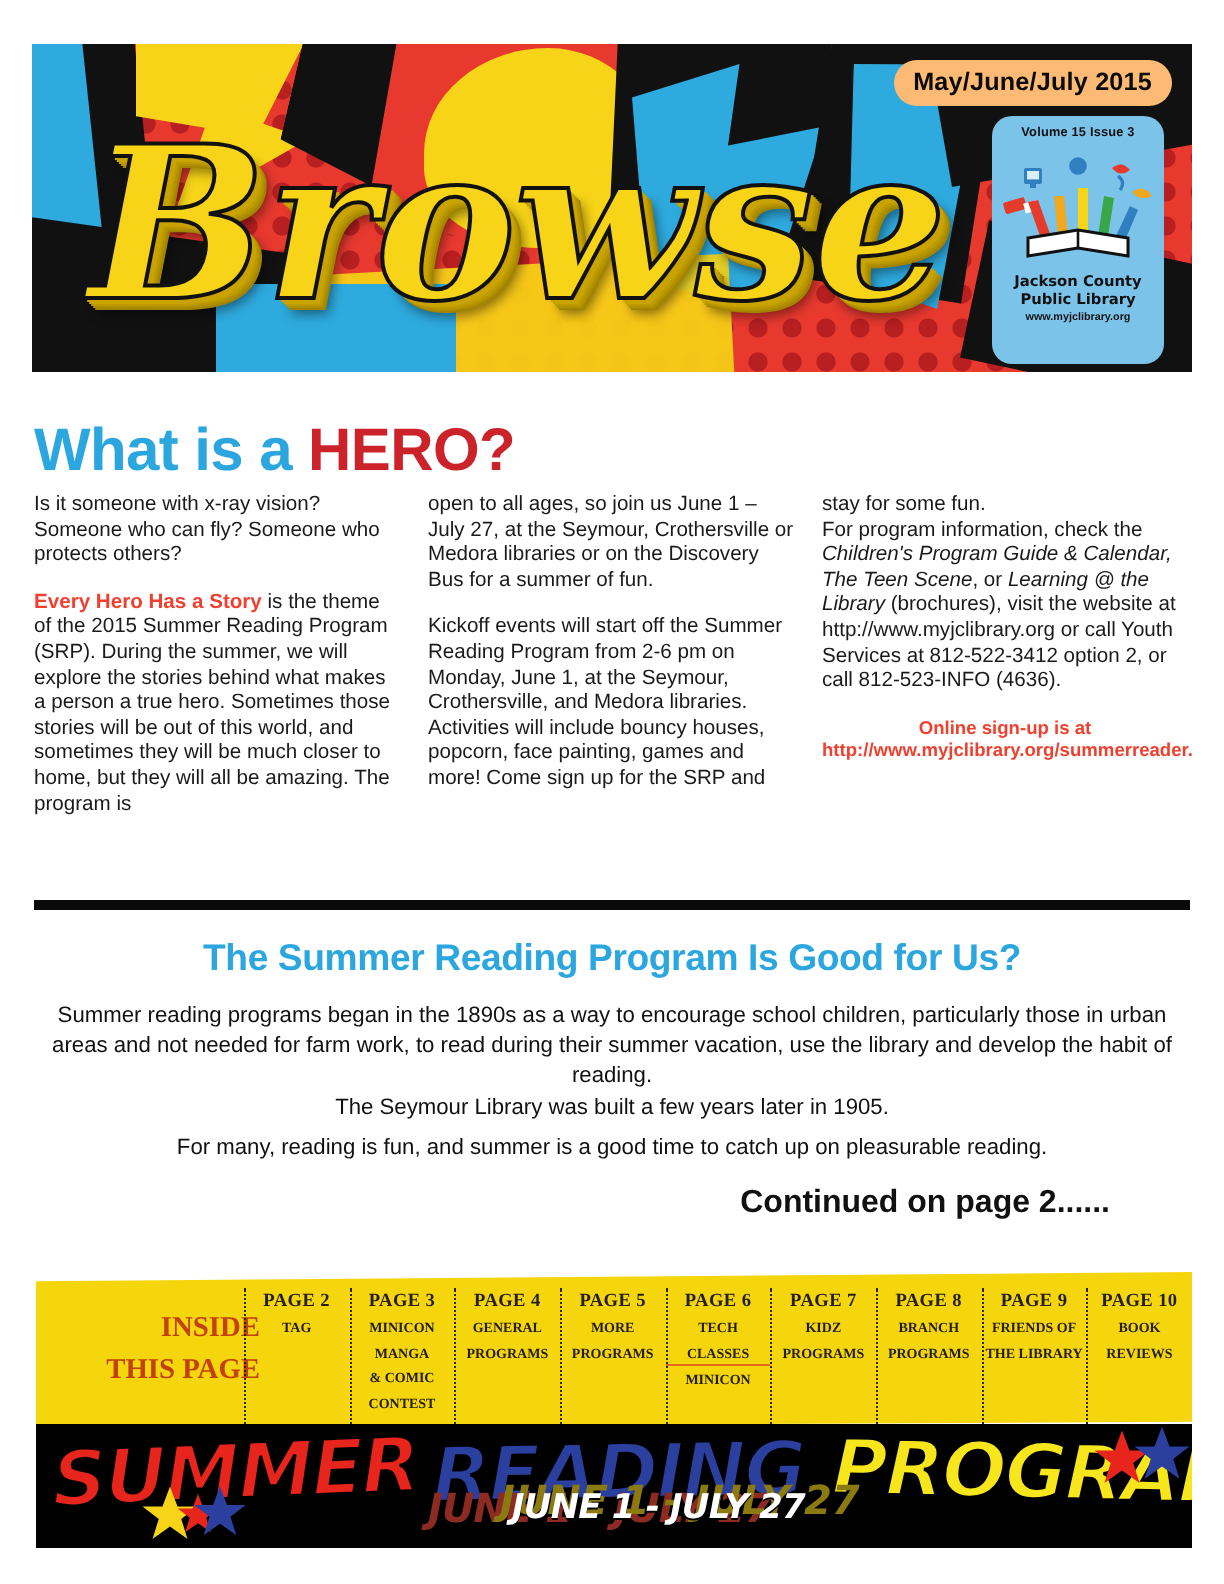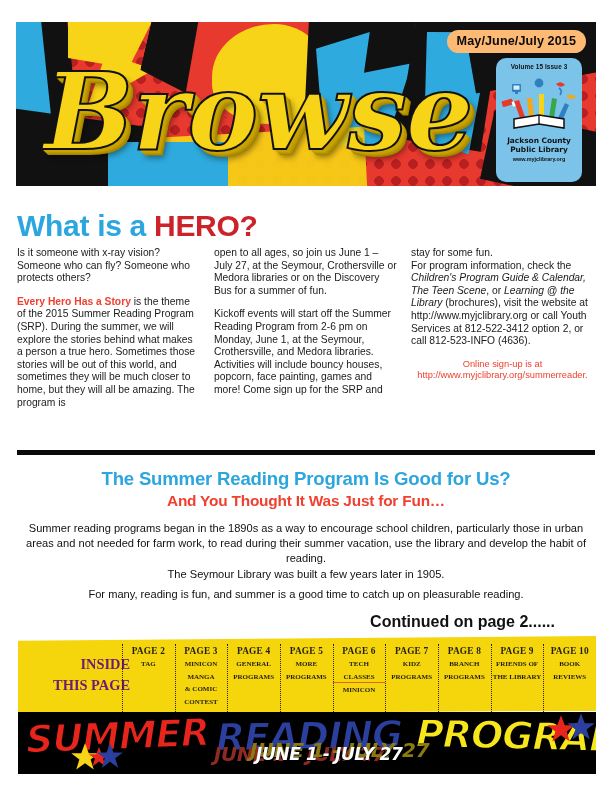--- a/index.html
+++ b/index.html
@@ -107,21 +107,21 @@
     position: absolute; left: 17px; top: 247px;
     width: 578px; height: 198px;
     display: flex; gap: 14px;
   }
   .col { width: 183px; font-size: 10.3px; line-height: 12.6px; color:#1a1a1a; }
   .col p { margin-bottom: 11px; }
   .col .accent { color: #f0402f; font-weight: bold; }
   .col i { font-style: italic; }
   .signup {
     margin-top: 6px; text-align: center; color:#f0402f;
-    font-size: 9.3px; line-height: 11.6px;
+    font-size: 9.3px; line-height: 11.6px; font-weight: bold;
   }
 
   .rule-thick {
     position: absolute; left: 17px; top: 450px;
     width: 578px; height: 5px; background: #0a0a0a;
   }
 
   
   .mid { position: absolute; left: 17px; top: 468px; width: 578px; text-align:center; }
   .mid-h1 { font-size: 18.6px; font-weight: bold; color:#2ba6de; letter-spacing:-.2px; }
@@ -138,21 +138,21 @@
   }
   .inside-yellow {
     position: absolute; inset: 0;
     background: #f5d50c;
     clip-path: polygon(0 6%, 100% 0, 100% 96%, 0 100%);
   }
   .inside-title {
     position: absolute; left: 14px; top: 18px; width: 98px;
     font-family: "Liberation Serif", serif;
     font-weight: bold; font-size: 14.4px; line-height: 21px;
-    color: #701a75; text-align: right;
+    color: #c2410c; text-align: right;
   }
   .pagecols {
     position: absolute; left: 104px; top: 6px;
     width: 474px; height: 72px;
     display: flex;
   }
   .pagecol {
     flex: 1 1 0; text-align: center; position: relative;
     padding-top: 4px;
   }
@@ -287,21 +287,20 @@
         <span>Online sign-up is at</span><br>
         <span>http://www.myjclibrary.org/summerreader.</span>
       </div>
     </div>
   </div>
 
   <div class="rule-thick"></div>
 
   <div class="mid">
     <div class="mid-h1">The Summer Reading Program Is Good for Us?</div>
-    <div class="mid-h2">And You Thought It Was Just for Fun…</div>
     <div class="mid-p">
       <span>Summer reading programs began in the 1890s as a way to encourage school children, particularly those in urban areas and not needed for farm work, to read during their summer vacation, use the library and develop the habit of reading.</span><br>
       <span>The Seymour Library was built a few years later in 1905.</span>
     </div>
     <div class="mid-p2">For many, reading is fun, and summer is a good time to catch up on pleasurable reading.</div>
     <div class="continued">Continued on page 2......</div>
   </div>
 
   <div class="inside-wrap">
     <div class="inside-yellow"></div>

